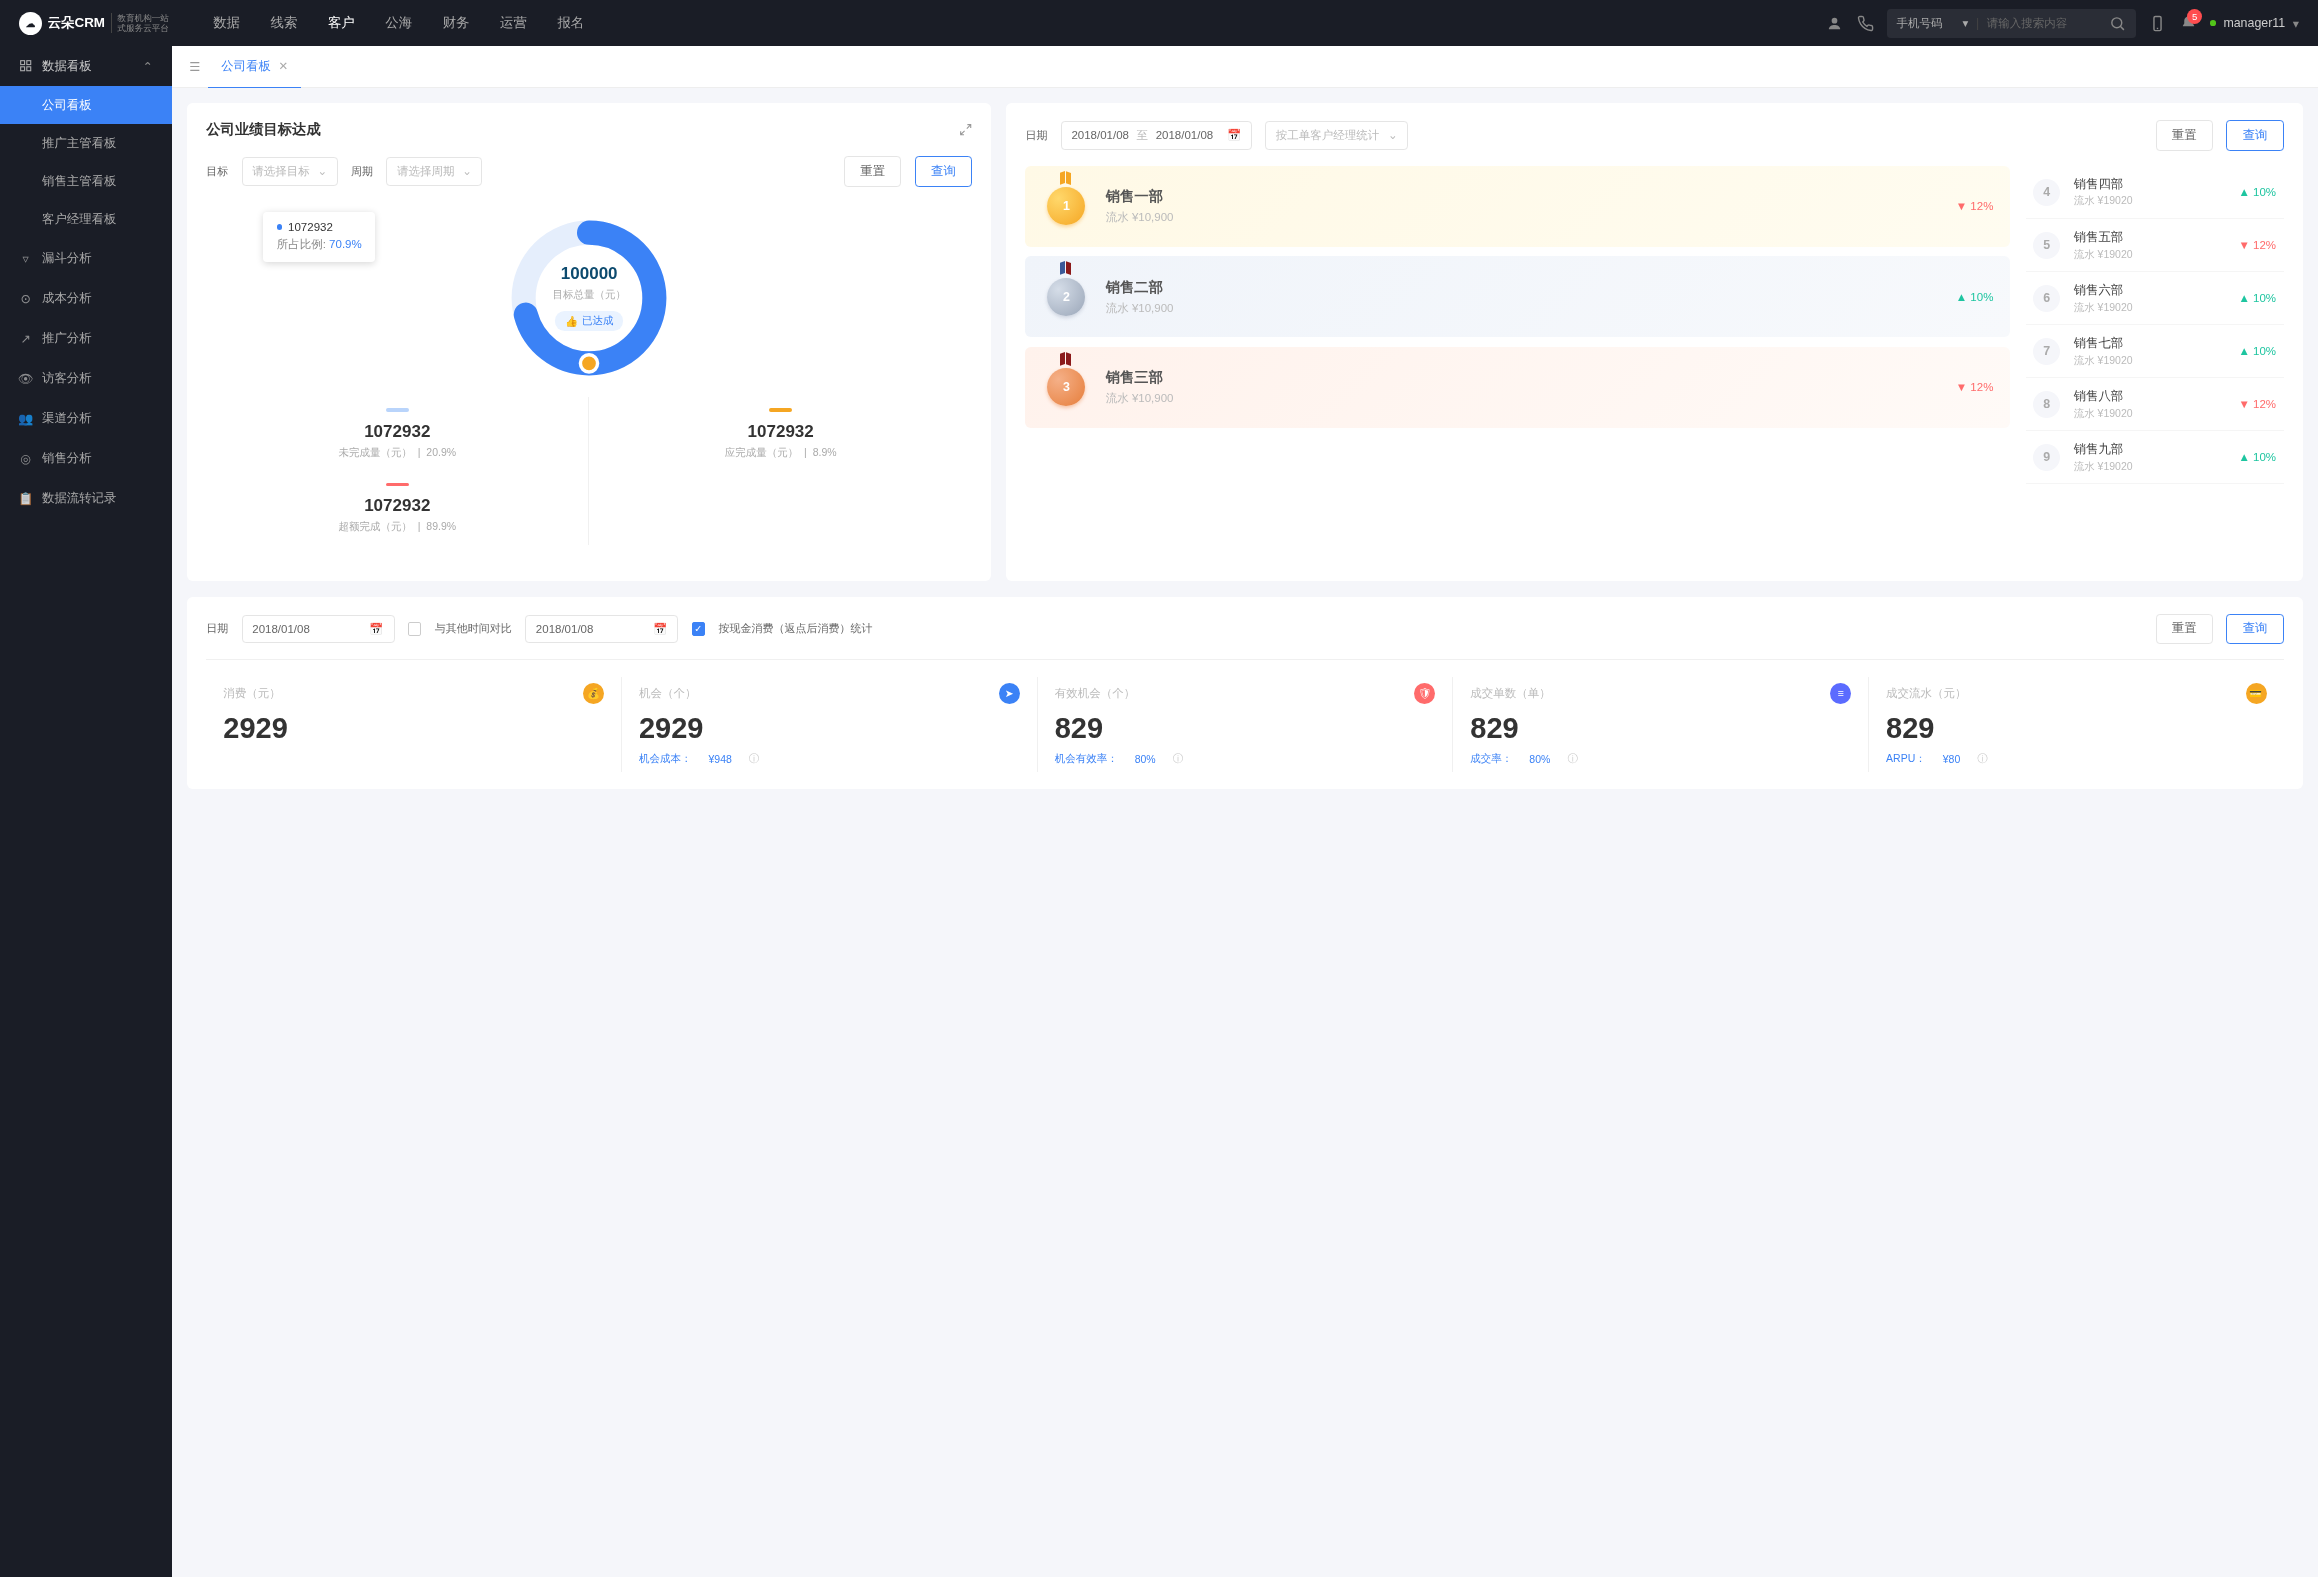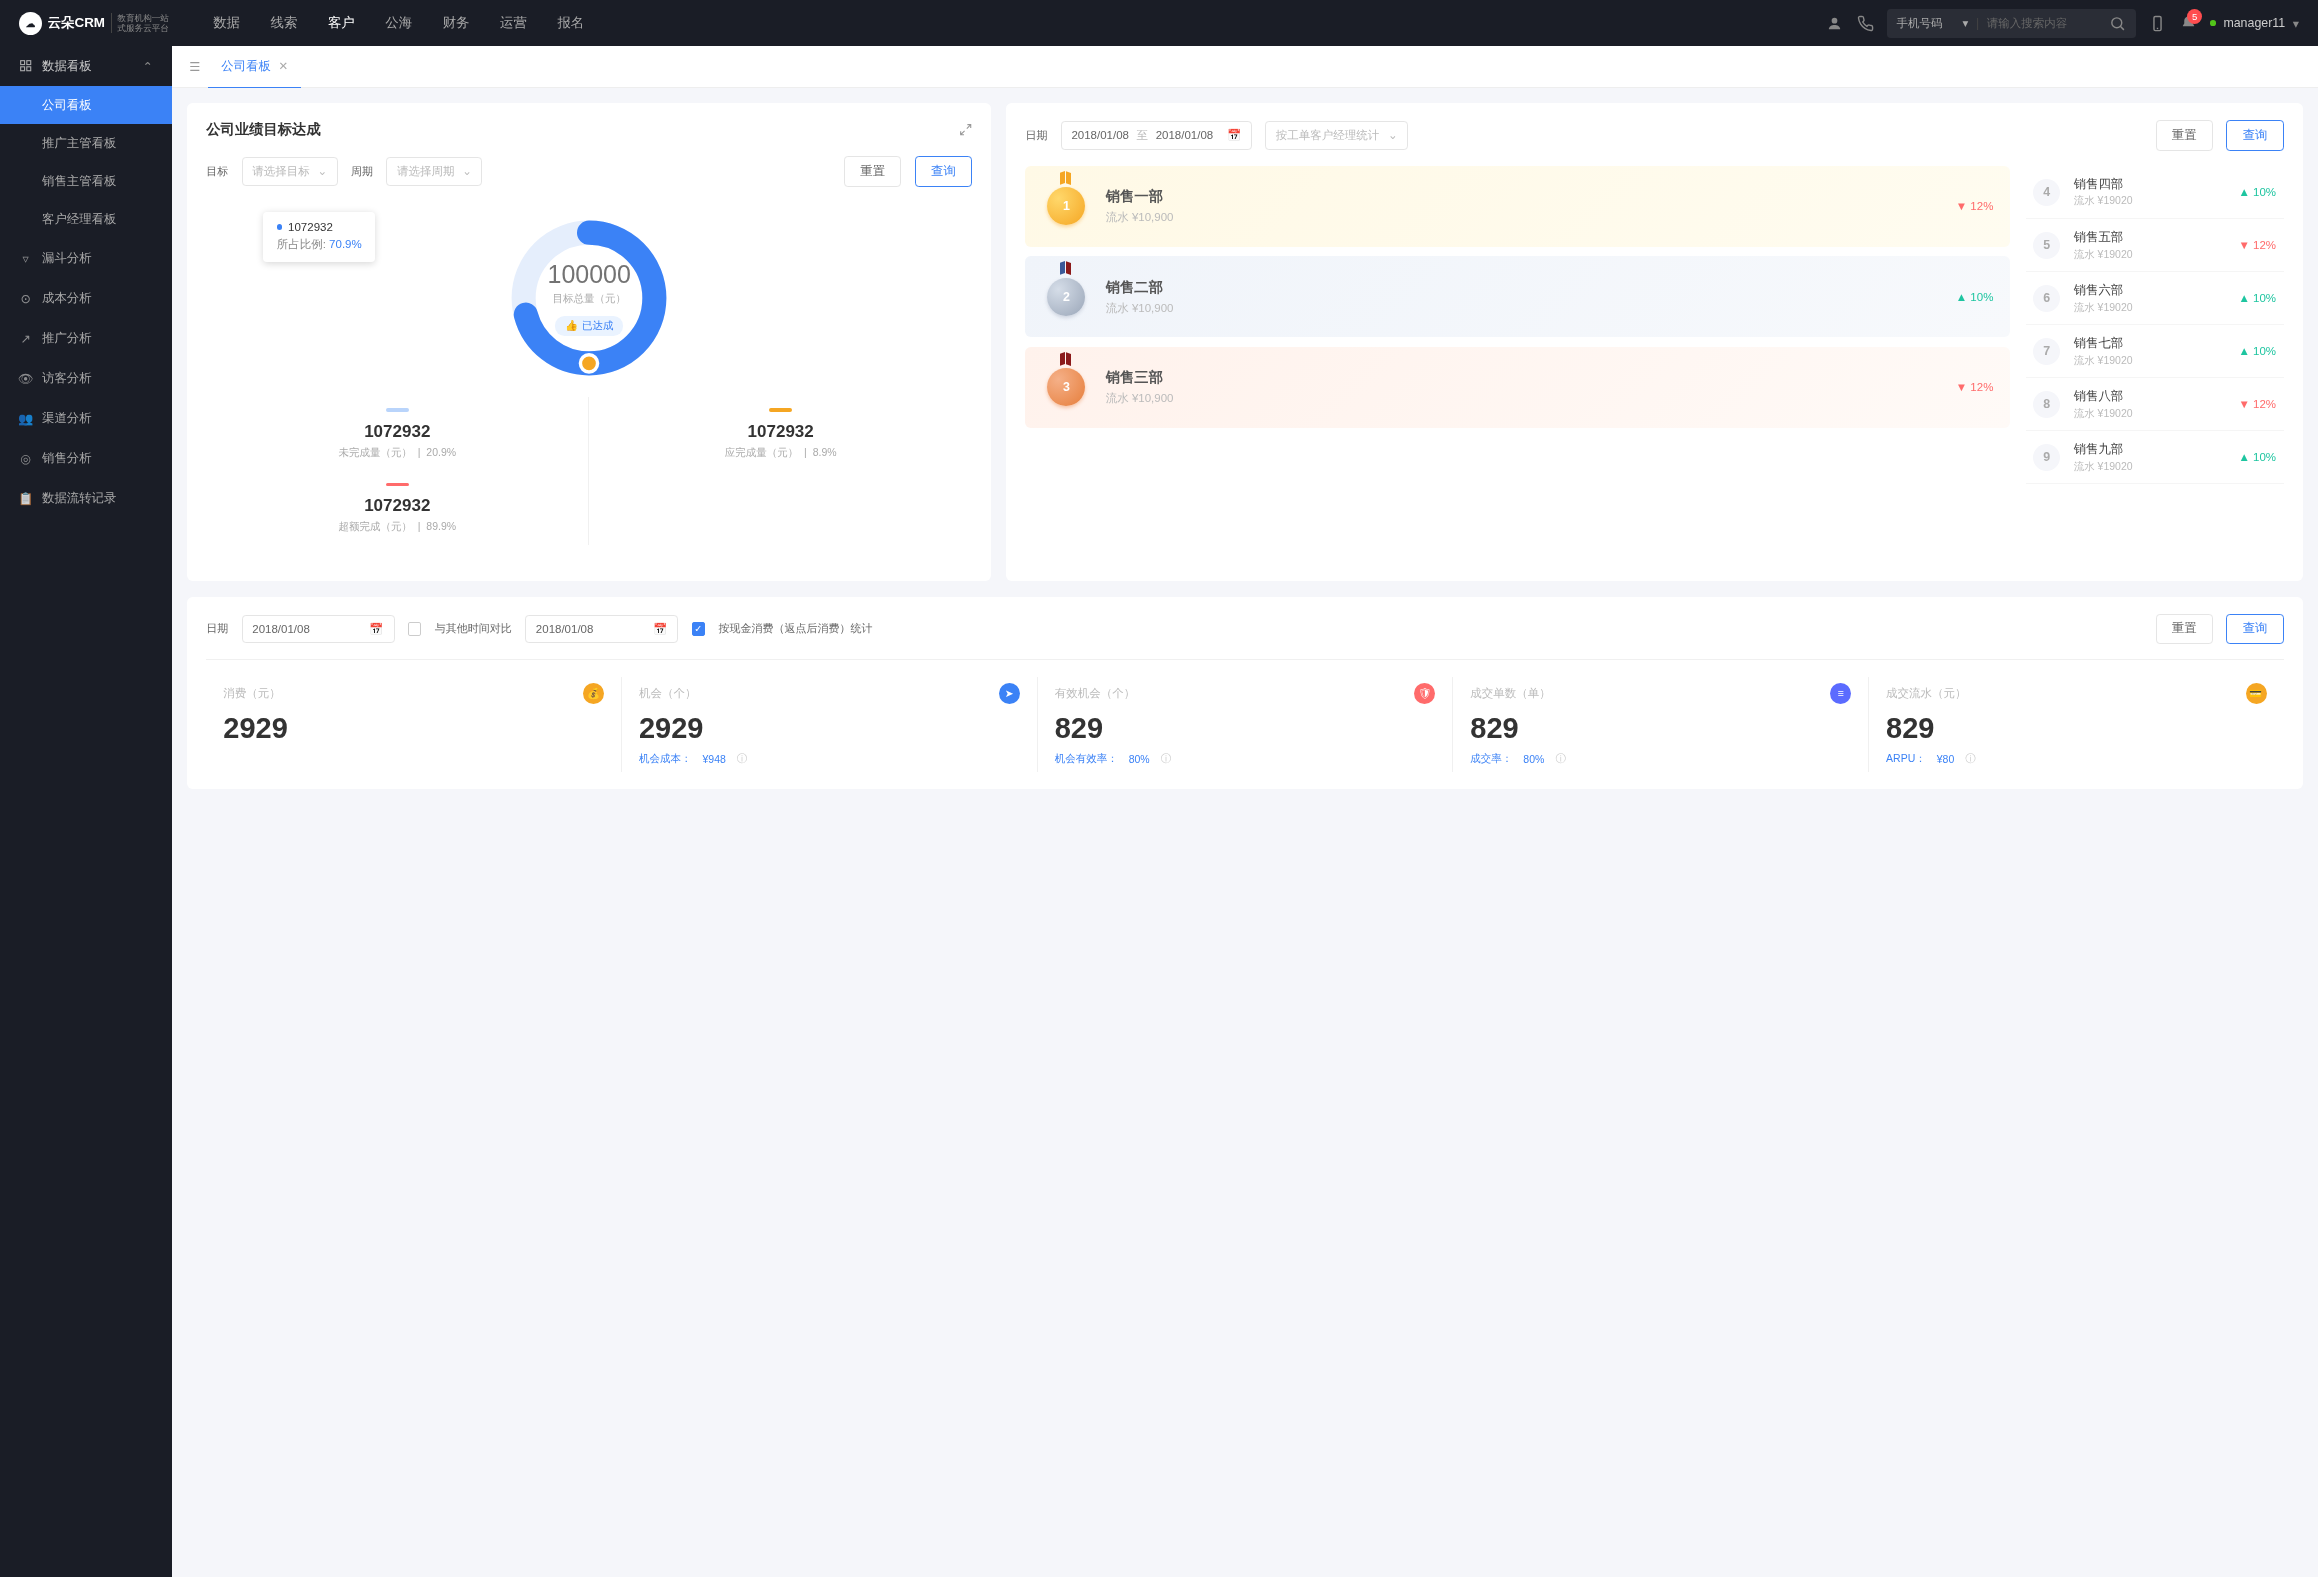--- a/index.html
+++ b/index.html
@@ -52,21 +52,21 @@
 .btn-primary{border-color:#3b82f6;color:#3b82f6}
 .spacer{flex:1}
 .donut-area{display:flex;flex-direction:column;align-items:center;position:relative;padding:9.6px 0 19px}
 .tooltip{position:absolute;left:57px;top:9.6px;background:#fff;border-radius:3.8px;box-shadow:0 1.9px 7.6px rgba(0,0,0,.15);padding:9.6px 13.4px;font-size:11.5px;z-index:5}
 .tooltip-row{display:flex;align-items:center;gap:5.7px;margin-bottom:3.8px}
 .tt-dot{width:5.7px;height:5.7px;border-radius:50%;background:#3b82f6}
 .tt-label{color:#888}
 .tt-val{color:#3b82f6}
 .donut{position:relative;width:172px;height:172px}
 .donut-center{position:absolute;inset:0;display:flex;flex-direction:column;align-items:center;justify-content:center;gap:3.8px}
-.donut-total{font-size:25px;font-weight:400;color:#737373}
+.donut-total{font-size:17px;font-weight:700;color:#0c4a6e}
 .donut-sub{font-size:10.5px;color:#aaa}
 .donut-badge{margin-top:5.7px;background:#eaf3ff;color:#3b82f6;font-size:10.5px;padding:2.9px 9.6px;border-radius:9.6px;display:flex;align-items:center;gap:3.8px}
 .stats-grid{display:grid;grid-template-columns:1fr 1fr;margin-top:13.4px;width:100%}
 .stat-cell{display:flex;flex-direction:column;align-items:center;padding:11.5px 0;position:relative}
 .stat-cell:nth-child(odd){border-right:1px solid #f0f0f0}
 .stat-bar{width:23px;height:3.8px;border-radius:1.9px;margin-bottom:9.6px}
 .stat-val{font-size:17px;font-weight:600;color:#333;margin-bottom:3.8px}
 .stat-label{font-size:10.5px;color:#aaa}
 .rank-area{display:flex;gap:15.3px}
 .rank-top{flex:1;display:flex;flex-direction:column;gap:9.6px}
@@ -97,21 +97,21 @@
 .rank-row-info{flex:1}
 .rank-row-name{font-size:12.4px;color:#444;margin-bottom:1.9px}
 .rank-row-sub{font-size:10.5px;color:#bbb}
 .biz-row{display:flex;border-top:1px solid #f0f0f0;margin-top:9.6px;padding-top:17px}
 .biz-cell{flex:1;padding:5.7px 17px;border-right:1px solid #f0f0f0;position:relative}
 .biz-cell:last-child{border-right:none}
 .biz-head{display:flex;align-items:center;justify-content:space-between;margin-bottom:7.6px}
 .biz-label{font-size:11.5px;color:#bbb}
 .biz-icon{width:21px;height:21px;border-radius:50%;display:flex;align-items:center;justify-content:center;font-size:10.5px;color:#fff}
 .biz-val{font-size:29px;font-weight:700;color:#333;margin-bottom:7.6px}
-.biz-foot{font-size:10.5px;color:#3b82f6;display:flex;align-items:center;gap:11px}
+.biz-foot{font-size:10.5px;color:#3b82f6;display:flex;align-items:center;gap:17px}
 .biz-foot .q{color:#ccc}
 .checkbox{width:13.4px;height:13.4px;border:1px solid #ccc;border-radius:1.9px;display:inline-flex;align-items:center;justify-content:center}
 .checkbox.checked{background:#3b82f6;border-color:#3b82f6;color:#fff;font-size:9.6px}
 .date-input{border:1px solid #e5e5e5;border-radius:3.8px;padding:5.7px 9.6px;font-size:11.5px;color:#666;display:flex;align-items:center;gap:7.6px;min-width:153px}
 .date-input .cal{margin-left:auto;color:#bbb}
 svg{display:block}
 </style>
 </head>
 <body>
 

